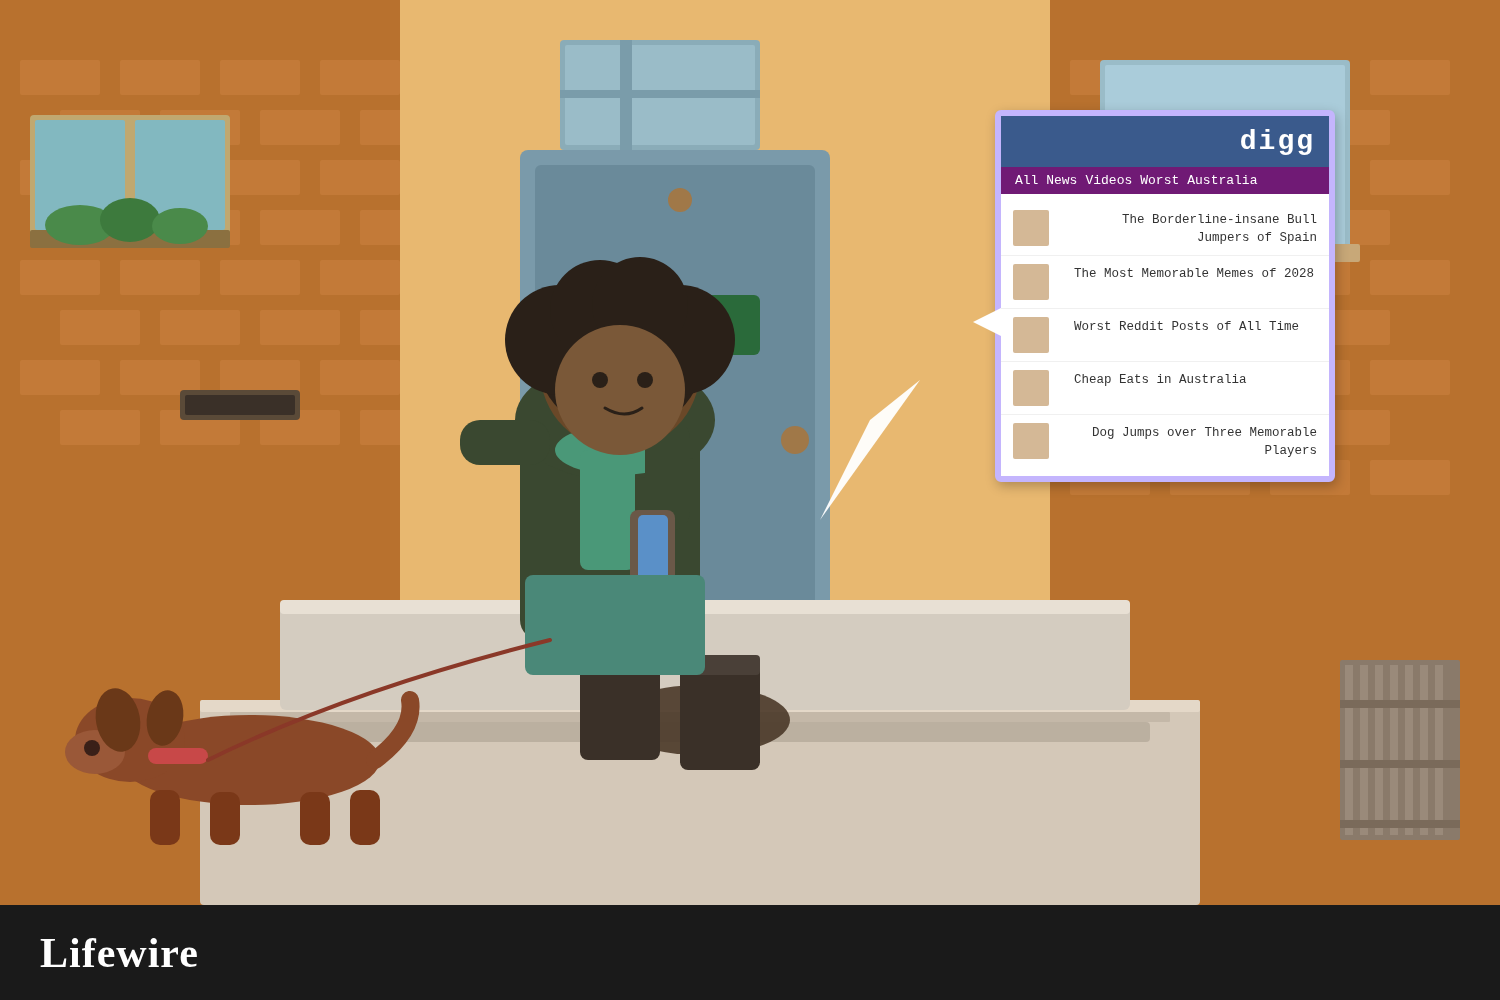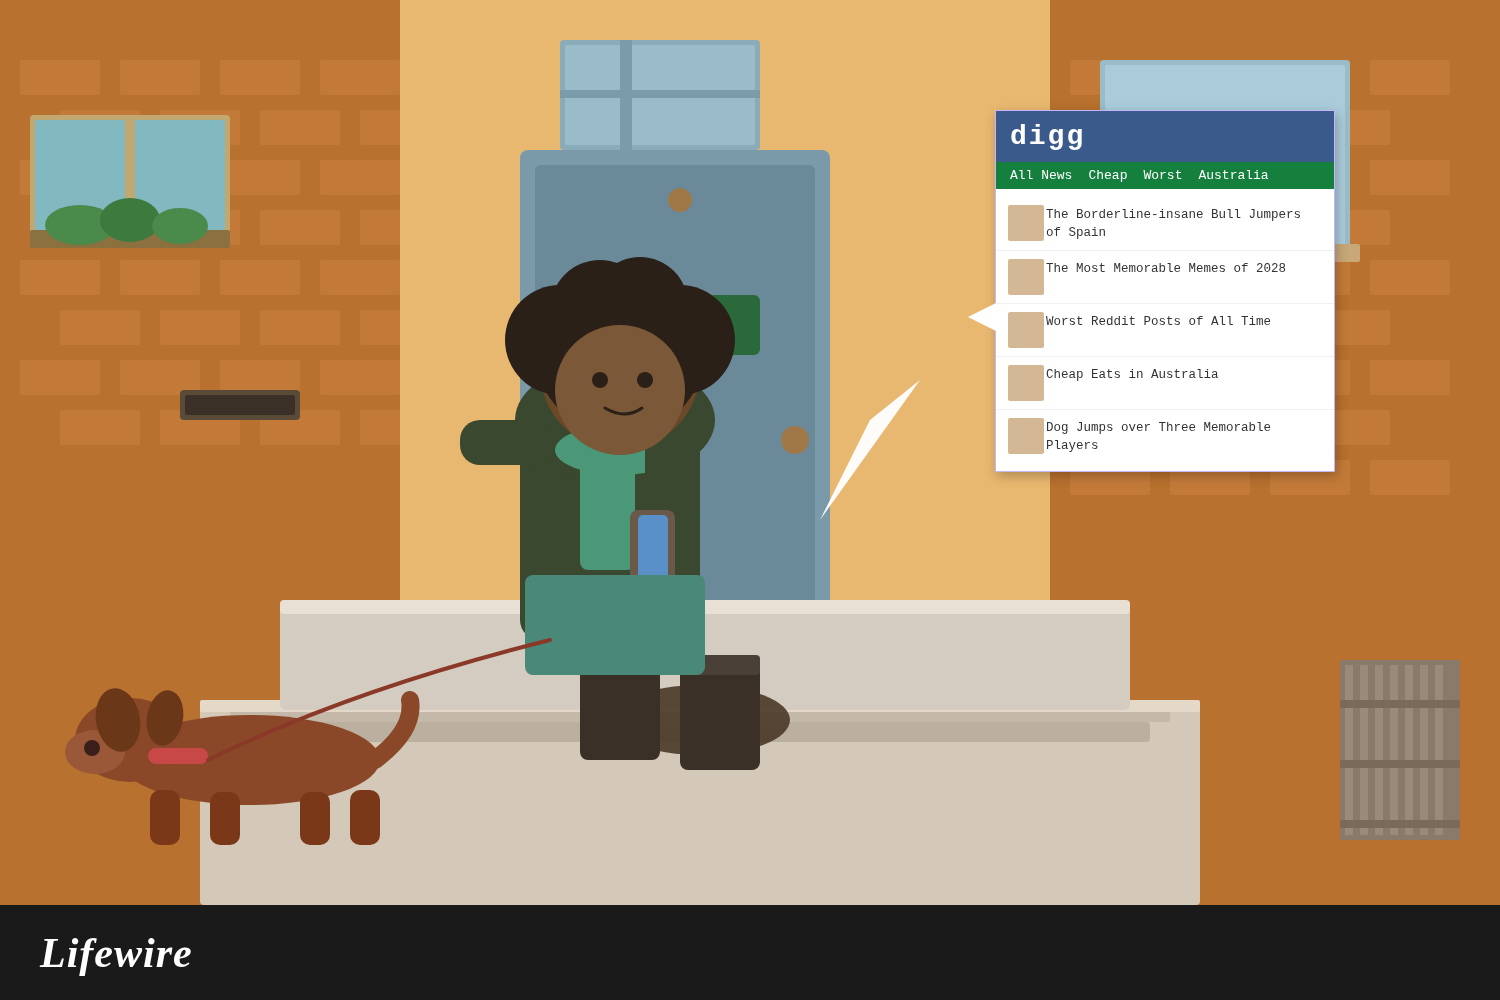--- a/index.html
+++ b/index.html
@@ -30,74 +30,74 @@
       background: #1a1a1a;
       display: flex;
       align-items: center;
       padding-left: 40px;
     }
 
     .lifewire-logo {
       color: #ffffff;
       font-size: 42px;
       font-weight: bold;
-      font-style: italic;
       font-family: Georgia, serif;
       letter-spacing: 1px;
     }
 
     
     .digg-card {
       position: absolute;
       top: 110px;
       right: 165px;
       width: 340px;
       background: #ffffff;
-      border: 1px solid #c4b5fd;
+      border: 6px solid #c4b5fd;
       box-shadow: 2px 4px 12px rgba(0,0,0,0.25);
-      border-radius: 1px;
+      border-radius: 6px;
+      text-align: right;
     }
 
     .digg-header {
       background: #3a5a8c;
       padding: 10px 14px;
     }
 
     .digg-logo {
       color: #ffffff;
       font-size: 28px;
       font-weight: bold;
       font-family: 'Courier New', monospace;
       letter-spacing: 2px;
     }
 
     .digg-nav {
-      background: #15803d;
+      background: #701a75;
       padding: 6px 14px;
       display: flex;
-      gap: 16px;
+      gap: 8px;
       align-items: center;
     }
 
     .digg-nav-item {
       color: #ffffff;
       font-size: 13px;
       font-family: 'Courier New', monospace;
       cursor: pointer;
     }
 
     .digg-list {
       padding: 8px 0;
     }
 
     .digg-item {
       display: flex;
       align-items: flex-start;
       padding: 8px 12px;
-      gap: 2px;
+      gap: 25px;
       border-bottom: 1px solid #f0f0f0;
     }
 
     .digg-item:last-child {
       border-bottom: none;
     }
 
     .digg-thumb {
       width: 36px;
       height: 36px;
@@ -347,21 +347,21 @@
 
     <polygon points="820,520 870,420 920,380" fill="#ffffff" opacity="0.95"></polygon>
   </svg>
 
   <div class="digg-card">
     <div class="digg-header">
       <span class="digg-logo">digg</span>
     </div>
     <div class="digg-nav">
       <span class="digg-nav-item">All News</span>
-      <span class="digg-nav-item">Cheap</span>
+      <span class="digg-nav-item">Videos</span>
       <span class="digg-nav-item">Worst</span>
       <span class="digg-nav-item">Australia</span>
     </div>
     <div class="digg-list">
       <div class="digg-item">
         <div class="digg-thumb"></div>
         <div class="digg-title">The Borderline-insane Bull Jumpers of Spain</div>
       </div>
       <div class="digg-item">
         <div class="digg-thumb"></div>

